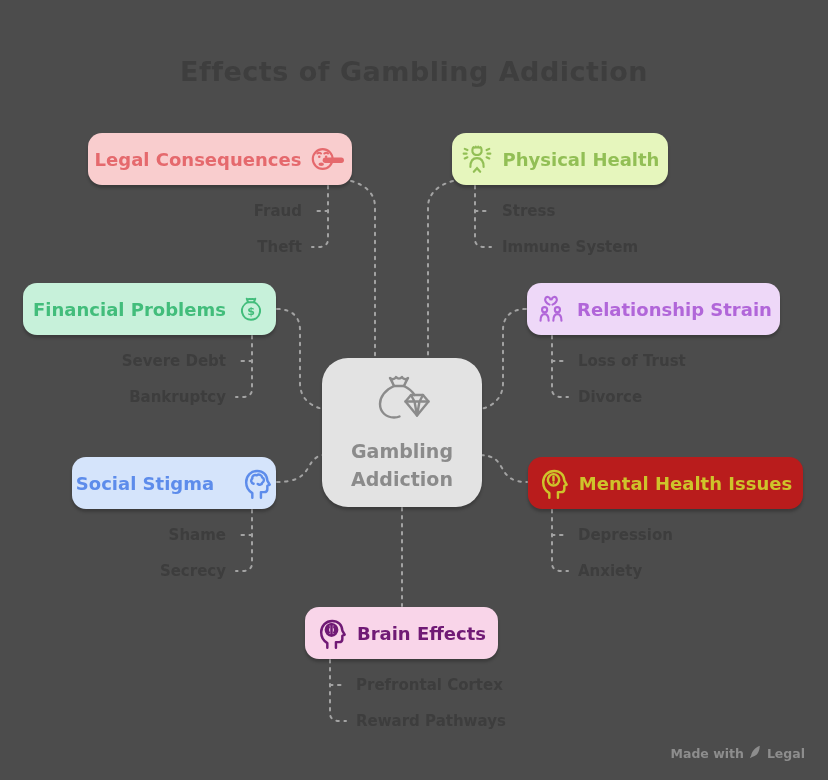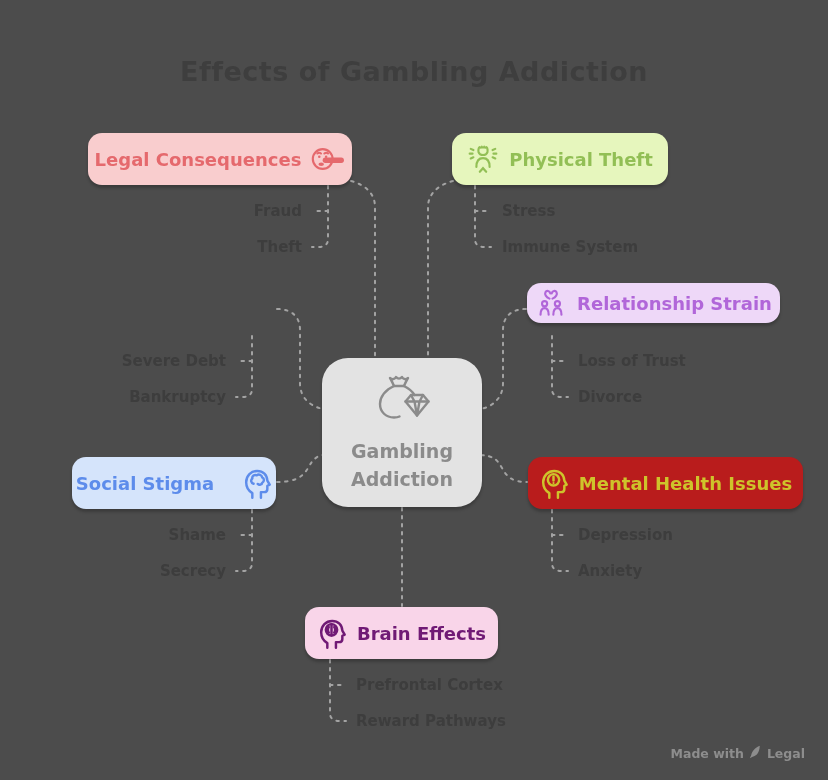--- a/index.html
+++ b/index.html
@@ -17,21 +17,21 @@
   .node {
     position:absolute; display:flex; align-items:center; justify-content:center;
     gap:10px; border-radius:14px; font-weight:bold; font-size:18px;
     box-shadow:0 3px 3px rgba(0,0,0,.22); cursor:default; white-space:nowrap;
   }
   .node .icon { display:flex; align-items:center; }
   .node .icon svg { display:block; }
   #node-legal        { left:88px;  top:133px; width:264px; height:52px; }
   #node-physical     { left:452px; top:133px; width:216px; height:52px; }
   #node-financial    { left:23px;  top:283px; width:253px; height:52px; }
-  #node-relationship { left:527px; top:283px; width:253px; height:40px; }
+  #node-relationship { left:527px; top:283px; width:253px; height:52px; }
   #node-social       { left:72px;  top:457px; width:204px; height:52px;gap:28px; }
   #node-mental       { left:528px; top:457px; width:275px; height:52px; }
   #node-brain        { left:305px; top:607px; width:193px; height:52px; }
   .center-node {
     position:absolute; left:322px; top:358px; width:160px; height:149px;
     border-radius:26px; display:flex; flex-direction:column;
     align-items:center; justify-content:center; gap:8px;
     box-shadow:0 3px 3px rgba(0,0,0,.22);
   }
   .center-label { font-size:19px; font-weight:bold; line-height:1.45; text-align:center; }
@@ -94,23 +94,33 @@
   <div class="node" id="node-physical" style="background-color: rgb(230, 246, 189); color: rgb(146, 191, 85);">
     <span class="icon">
       <svg width="32" height="30" viewBox="0 0 30 28" stroke="currentColor" fill="none" stroke-width="2" stroke-linecap="round">
         <path d="M3.5,4.5 L6,5.6 M2.5,9 L5.2,9 M3.5,13.5 L6,12.4"></path>
         <path d="M26.5,4.5 L24,5.6 M27.5,9 L24.8,9 M26.5,13.5 L24,12.4"></path>
         <path d="M10.8,7.5 C10.3,4.6 11.4,2.6 12,2.9 C12.6,3.5 13.4,3.5 14,2.7 C14.7,3.4 15.3,3.4 16,2.7 C16.6,3.5 17.4,3.5 18,2.9 C18.6,2.6 19.7,4.6 19.2,7.5 C18.5,9.5 16.8,10.3 15,10.3 C13.2,10.3 11.5,9.5 10.8,7.5 Z"></path>
         <path d="M8.8,21.5 C8.8,15.8 10.8,13.2 15,13.2 C19.2,13.2 21.2,15.8 21.2,21.5"></path>
         <path d="M12,26 L15,22.6 L18,26"></path>
       </svg>
     </span>
-    <span class="label">Physical Theft</span>
-  </div>
-
+    <span class="label">Physical Health</span>
+  </div>
+
+  <div class="node" id="node-financial" style="background-color: rgb(199, 241, 218); color: rgb(66, 189, 123);">
+    <span class="label">Financial Problems</span>
+    <span class="icon">
+      <svg width="30" height="28" viewBox="0 0 30 28" stroke="currentColor" fill="none" stroke-width="2" stroke-linecap="round">
+        <path d="M12,7.2 L10.8,3.8 M18,7.2 L19.2,3.8 M10.8,3.8 C12.2,4.9 13.6,3.4 15,4.2 C16.4,3.4 17.8,4.9 19.2,3.8"></path>
+        <path d="M12,7.2 C7.5,9.2 5.2,13.5 6.2,17.8 C7.2,22.2 11,24.8 15,24.8 C19,24.8 22.8,22.2 23.8,17.8 C24.8,13.5 22.5,9.2 18,7.2 L12,7.2 Z"></path>
+        <text x="15" y="19.8" text-anchor="middle" font-size="11" font-weight="bold" fill="currentColor" stroke="none" font-family="DejaVu Sans, sans-serif">$</text>
+      </svg>
+    </span>
+  </div>
 
   <div class="node" id="node-relationship" style="background-color: rgb(238, 216, 248); color: rgb(177, 102, 217);">
     <span class="icon">
       <svg width="32" height="30" viewBox="0 0 30 28" stroke="currentColor" fill="none" stroke-width="2" stroke-linecap="round">
         <path d="M14.3,5 C13.8,2.4 10.8,1.9 9.8,3.9 C8.8,5.9 10.3,8.4 13.6,9.9"></path>
         <path d="M15.7,5 C16.2,2.4 19.2,1.9 20.2,3.9 C21.2,5.9 19.7,8.4 16.4,9.9"></path>
         <circle cx="9" cy="14.6" r="2.4"></circle>
         <path d="M5.2,25 C5.2,20.4 7,18.8 9,18.8 C11,18.8 12.8,20.4 12.8,25"></path>
         <circle cx="21" cy="14.6" r="2.4"></circle>
         <path d="M17.2,25 C17.2,20.4 19,18.8 21,18.8 C23,18.8 24.8,20.4 24.8,25"></path>

